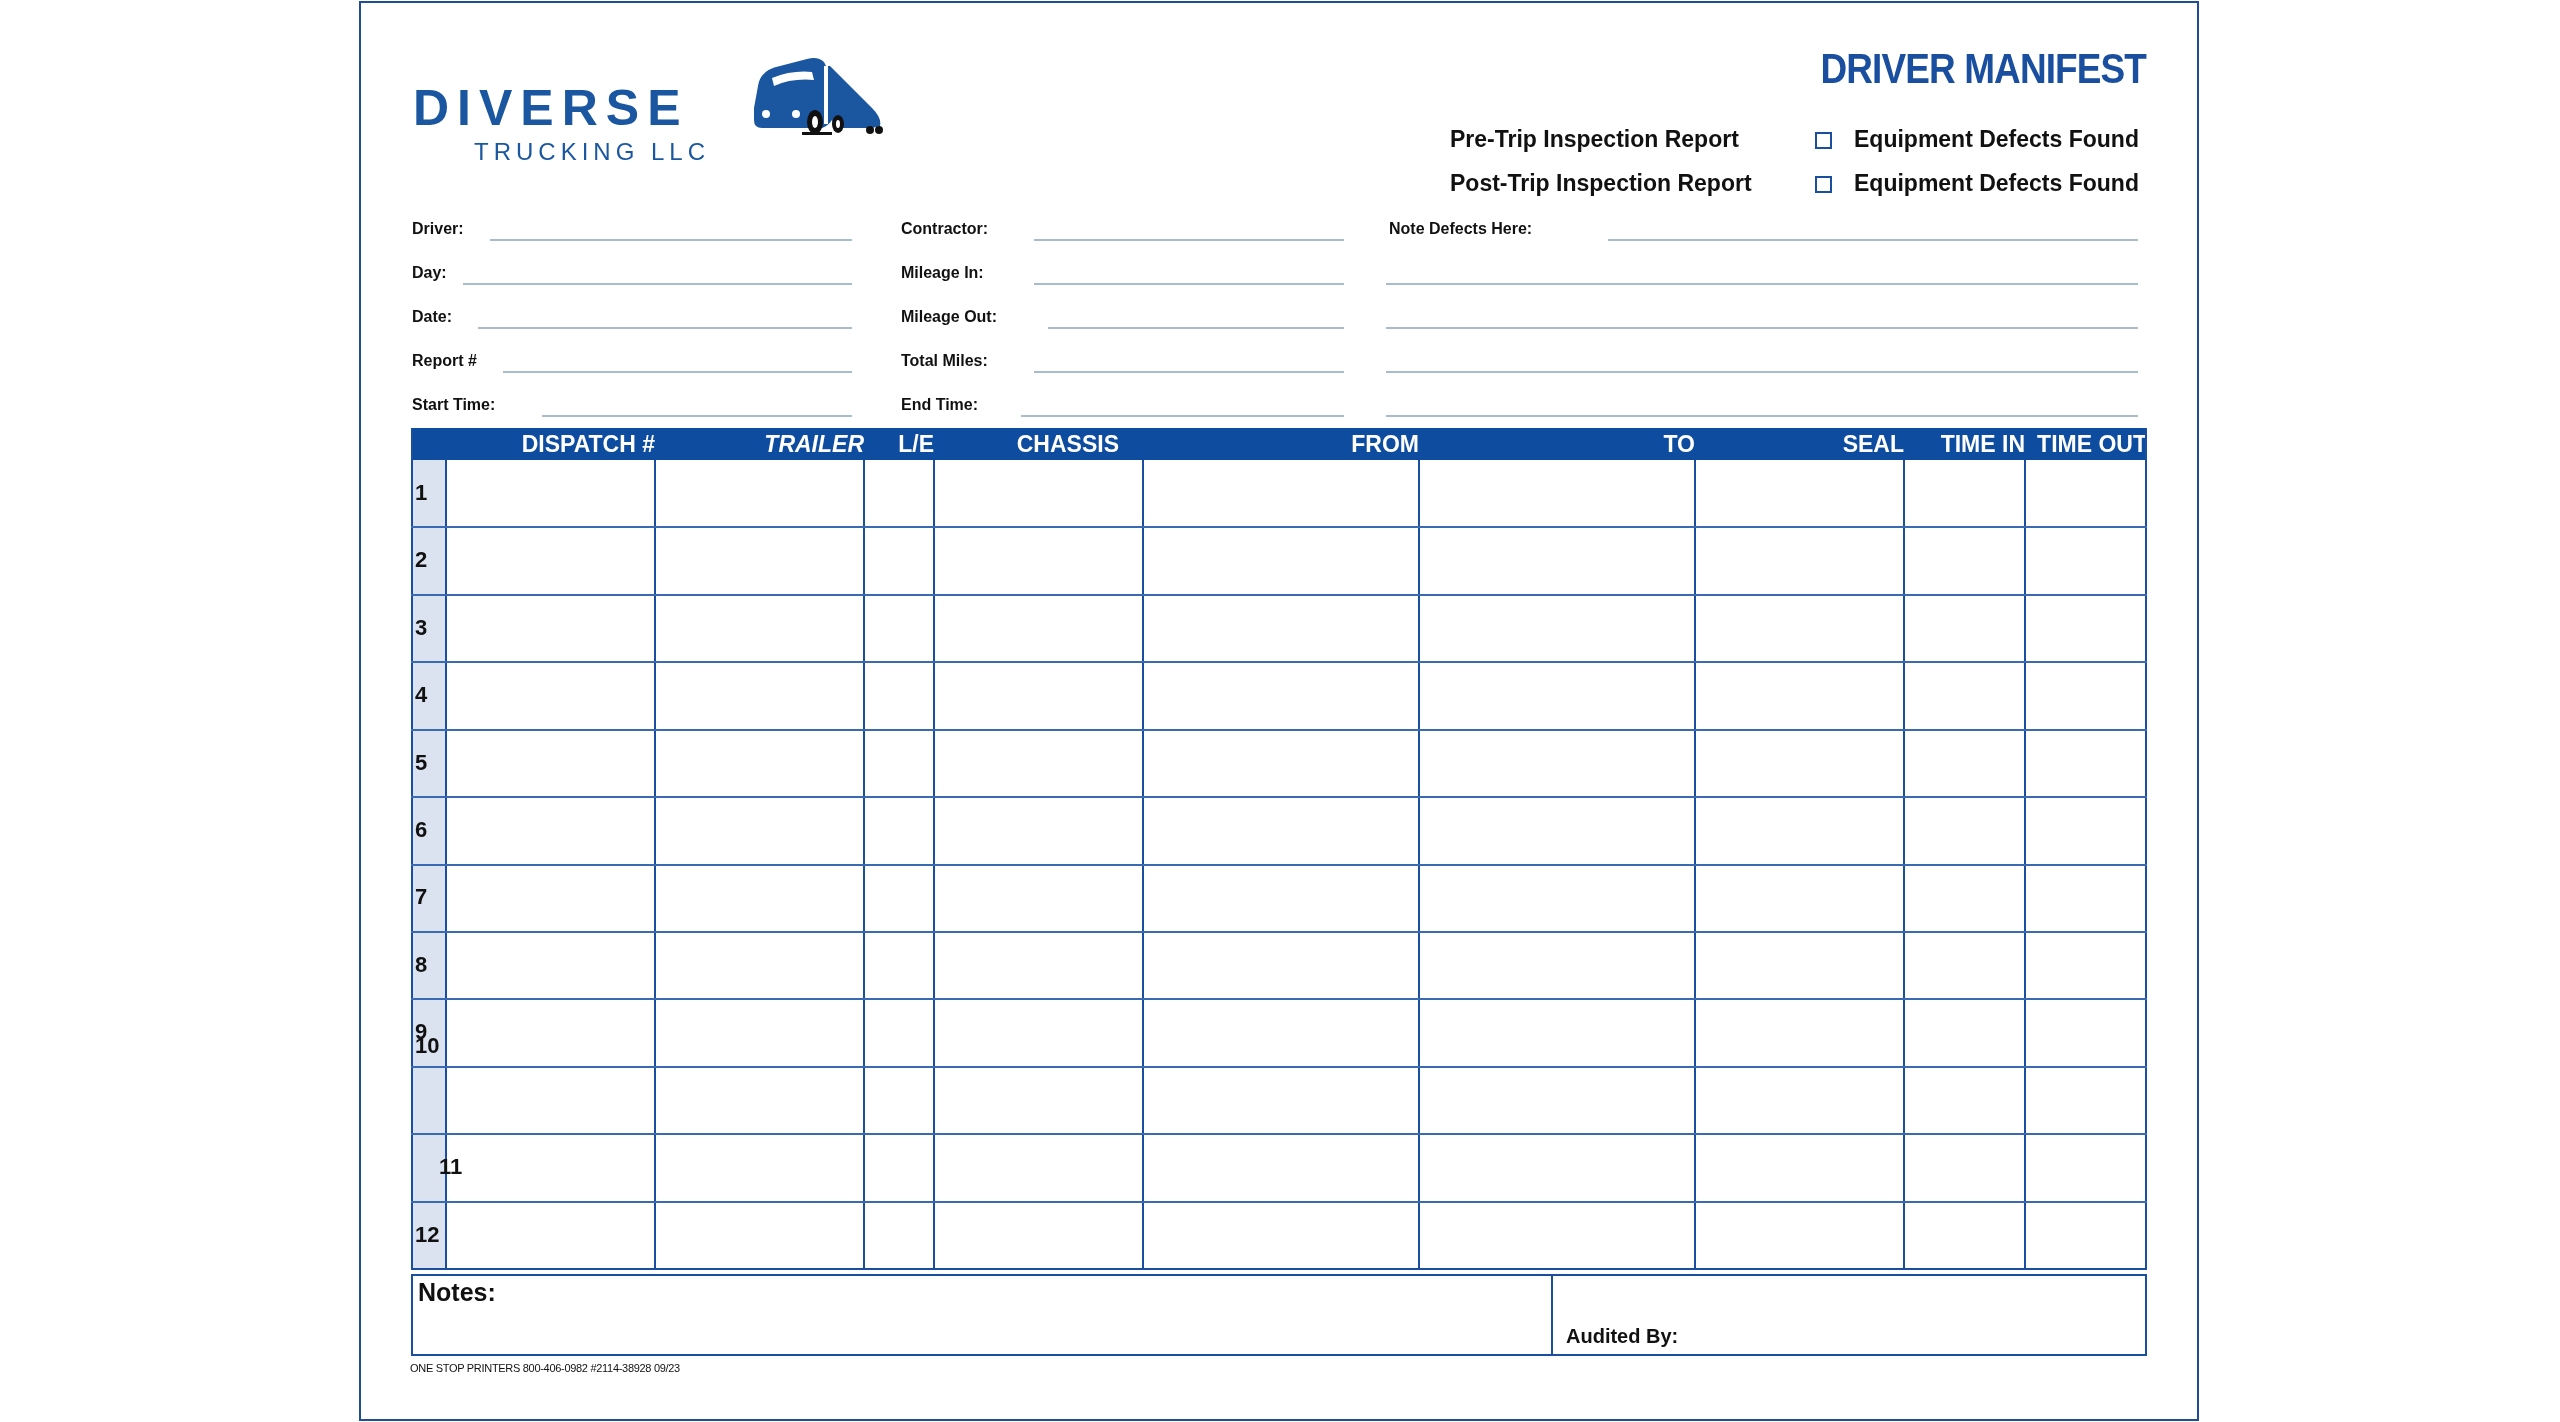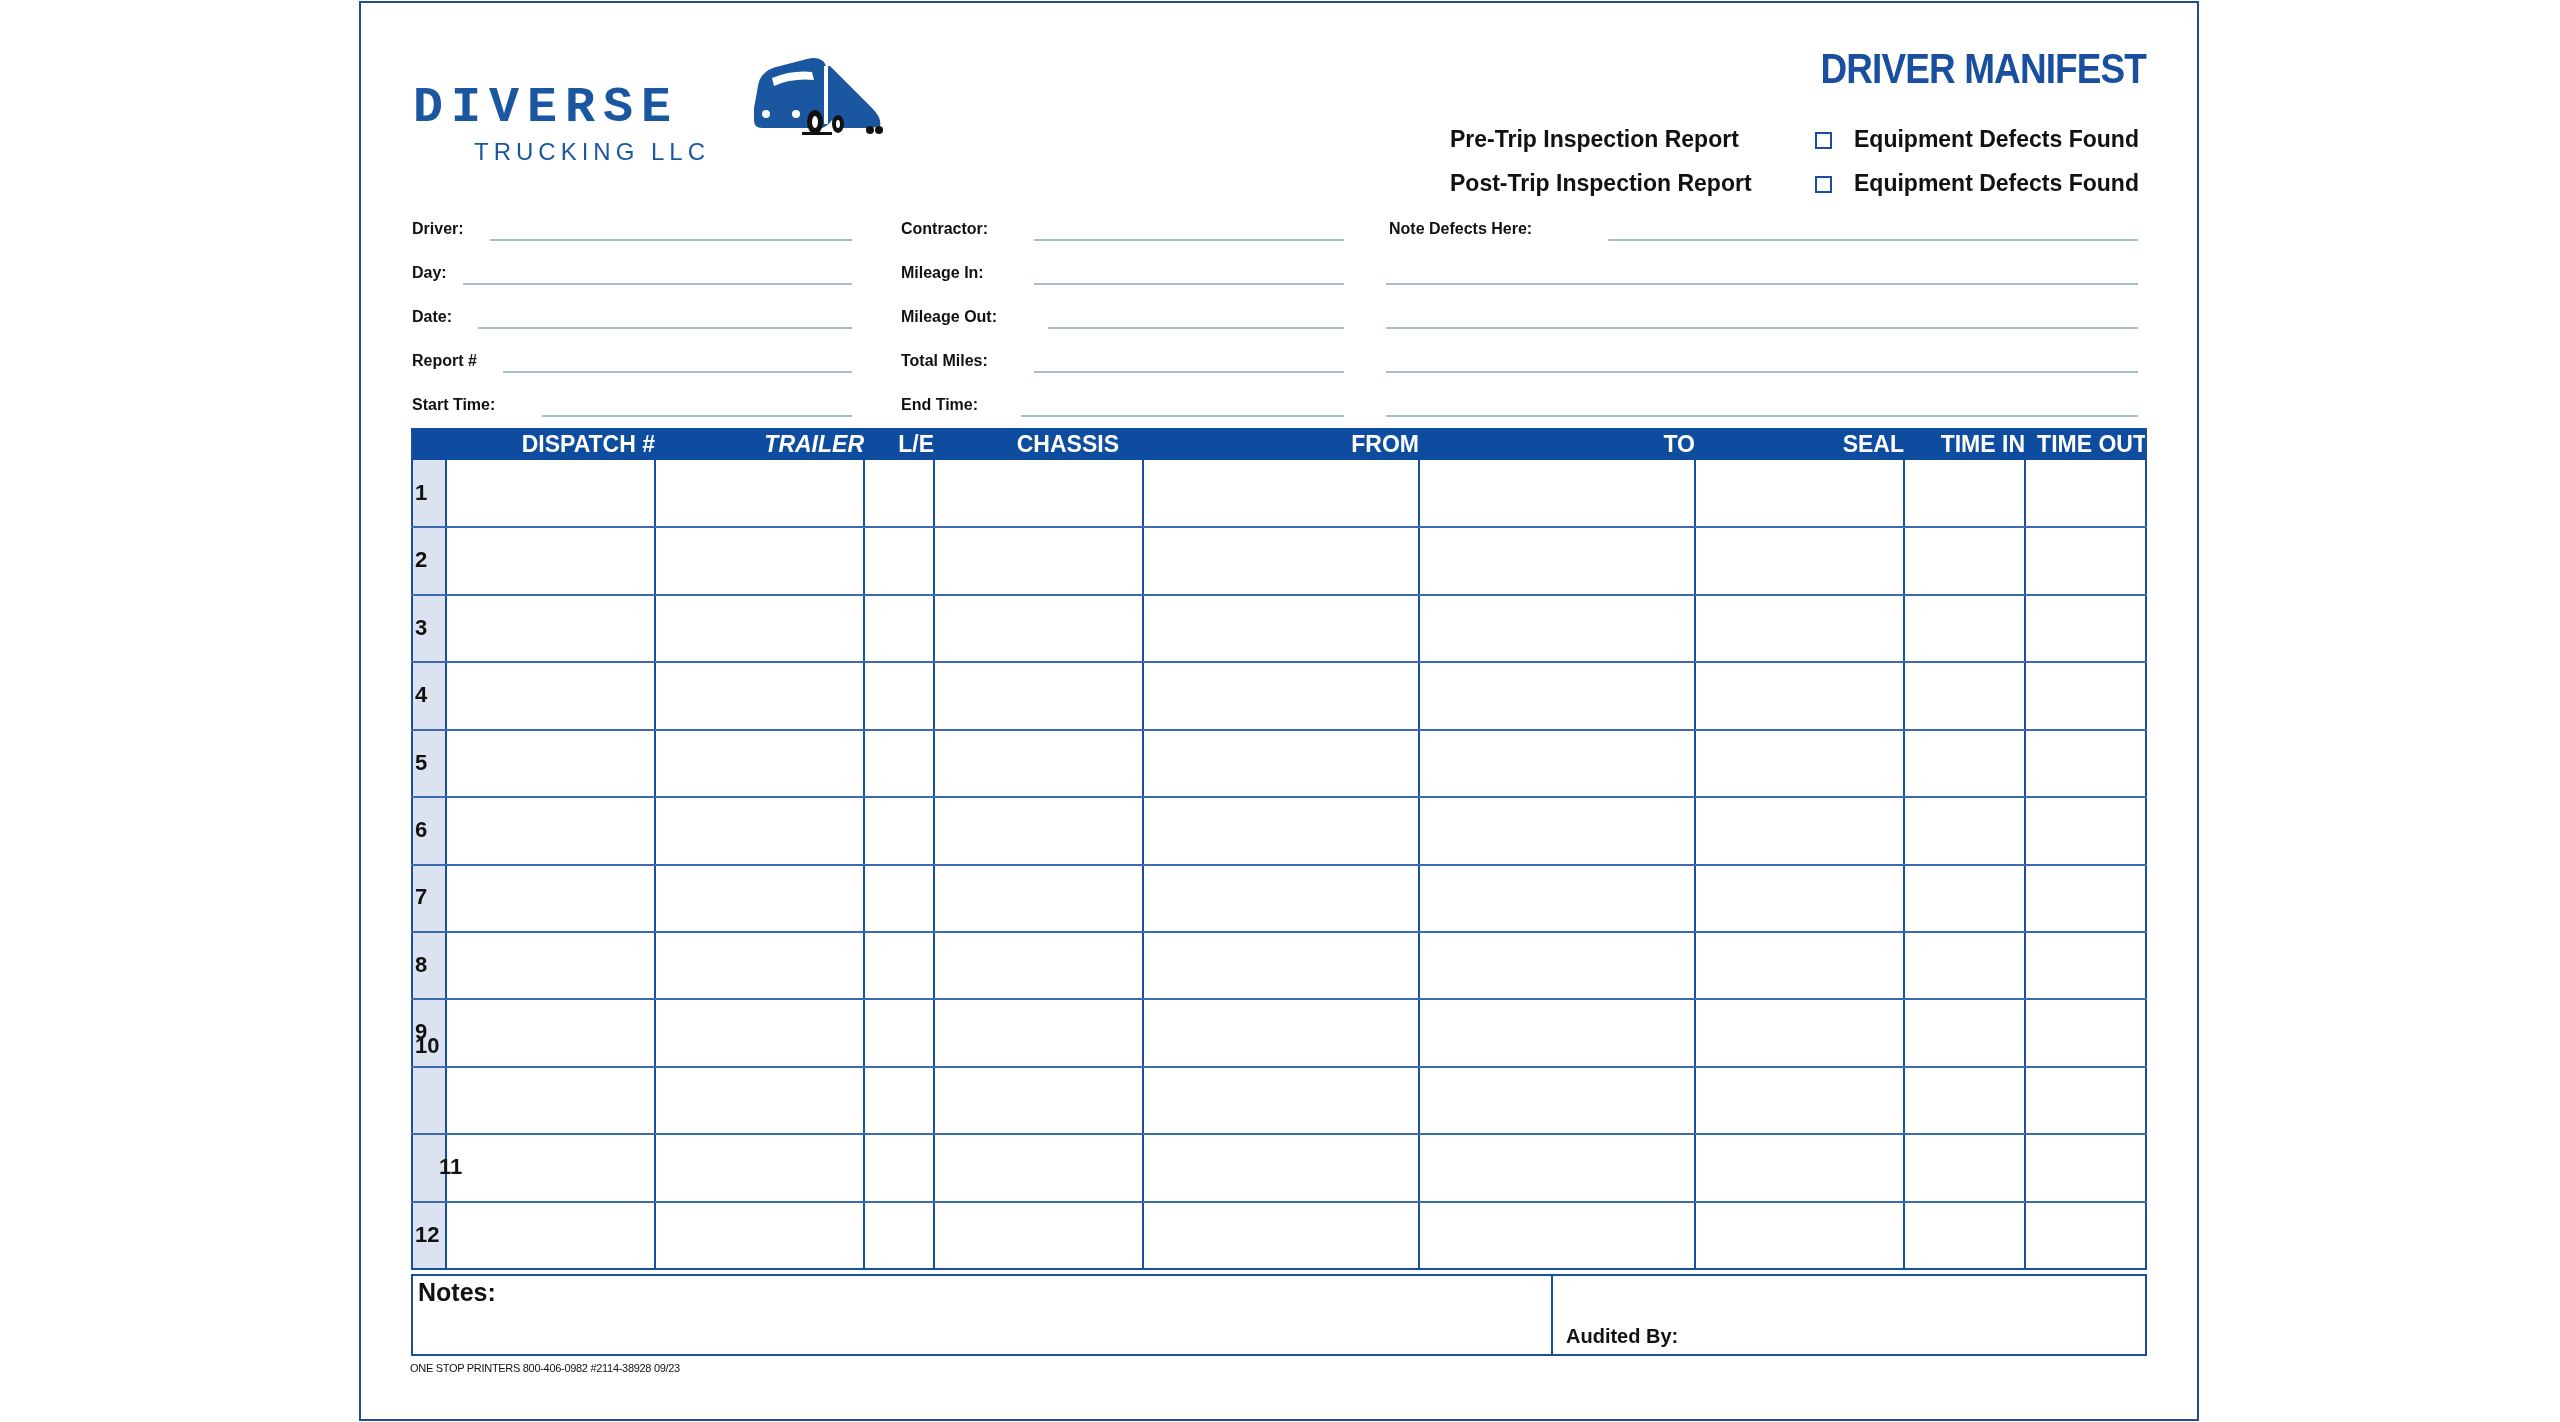--- a/index.html
+++ b/index.html
@@ -2,21 +2,21 @@
 <html><head>
 <meta charset="utf-8">
 <style>
   html, body { margin: 0; padding: 0; background: #ffffff; }
   body { width: 2560px; height: 1422px; position: relative; overflow: hidden;
          font-family: "Liberation Sans", "DejaVu Sans", sans-serif; color: #111; }
   .page { position: absolute; left: 359px; top: 1px; width: 1836px; height: 1416px;
           border: 2px solid #1f4e96; background: #fff; box-sizing: content-box; }
 
   
-  .logo-word { position: absolute; left: 413px; top: 80px; font-family: Liberation Mono, monospace;
+  .logo-word { position: absolute; left: 413px; top: 80px; font-family: Liberation Sans, sans-serif;
                font-weight: bold; font-size: 50px; letter-spacing: 8px; color: #1a57a0; line-height: 56px; }
   .logo-sub { position: absolute; left: 474px; top: 138px; font-size: 24px; letter-spacing: 5px;
               color: #1a57a0; line-height: 28px; }
   .logo-truck { position: absolute; left: 752px; top: 56px; width: 136px; height: 80px; }
 
   
   .doc-title { position: absolute; right: 414px; top: 44px; font-weight: bold; font-size: 42px;
                color: #1a4fa0; letter-spacing: -1px; transform: scaleX(0.88); transform-origin: right center;
                line-height: 50px; }
   .insp-label { position: absolute; font-weight: bold; font-size: 23px; line-height: 28px; color: #111; }

